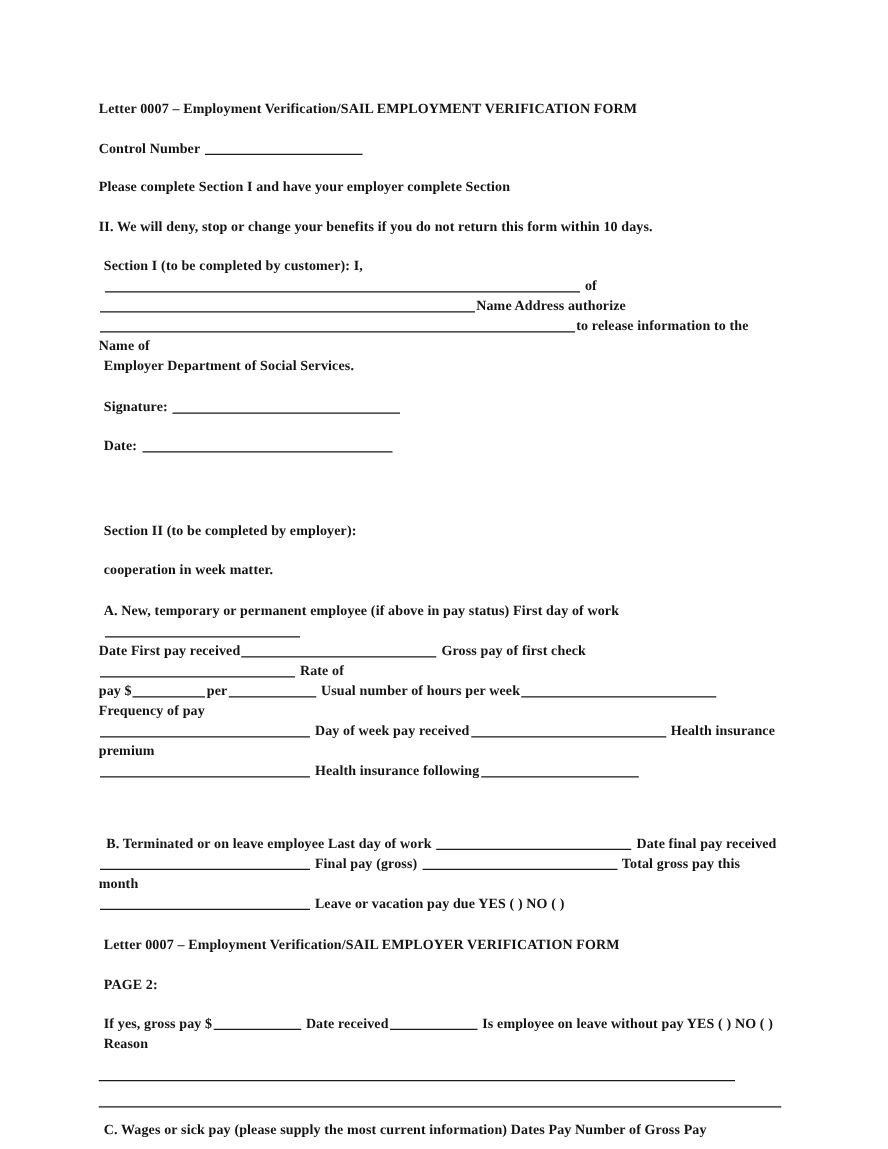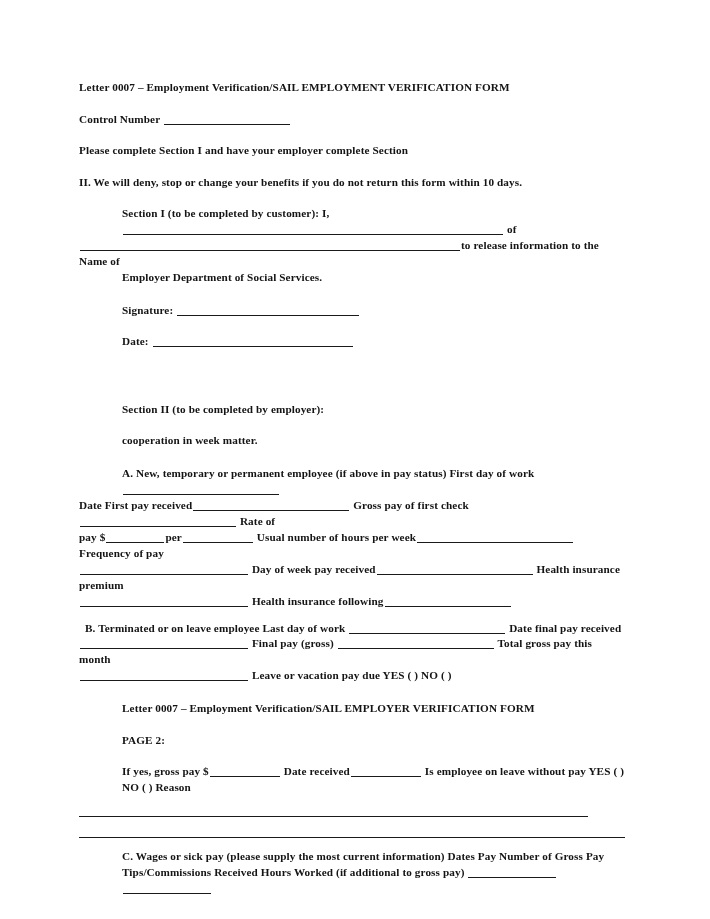--- a/index.html
+++ b/index.html
@@ -30,22 +30,22 @@
     line-height: 1.30;
     letter-spacing: 0.01em;
     color: #141414;
     margin: 0;
     white-space: normal;
   }
   .gap-sm  { height: 11px; }
   .gap-md  { height: 17px; }
   .gap-xxl { height: 53px; }
 
-  .indent-1 { padding-left: 4px; margin-left: 39px; }
-  .indent-2 { padding-left: 6px; }
+  .indent-1 { padding-left: 4px; }
+  .indent-2 { padding-left: 6px; margin-top: 32px; }
 
   
   .rule {
     display: inline-block;
     border-bottom: 1.3px solid #1a1a1a;
     vertical-align: -2px;
     height: 0.82em;
     margin: 0 1px;
   }
   .r-xs  { width: 58px; }
@@ -94,20 +94,23 @@
 
     <p class="para">II. We will deny, stop or change your benefits if you do not return this form within 10 days.</p>
 
     <div class="gap-md"></div>
 
     <p class="para tight indent-1">
       <span>Section I (to be completed by customer): I,</span><span class="rule r-380"></span>
       <span>of</span>
     </p>
 
+    <p class="para tight">
+      <span class="rule r-300"></span><span>Name Address authorize</span>
+    </p>
 
     <p class="para tight">
       <span class="rule r-380"></span><span>to release information to the Name of</span>
     </p>
 
     <p class="para tight indent-1">Employer Department of Social Services.</p>
 
     <div class="gap-md"></div>
 
     <p class="para indent-1">

